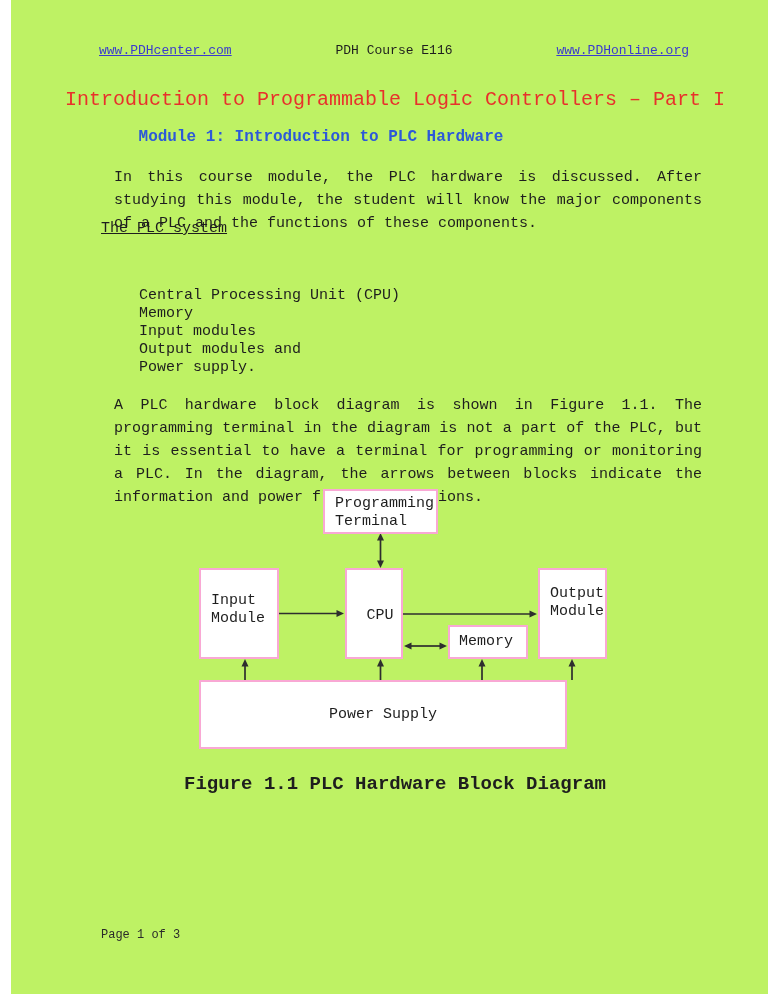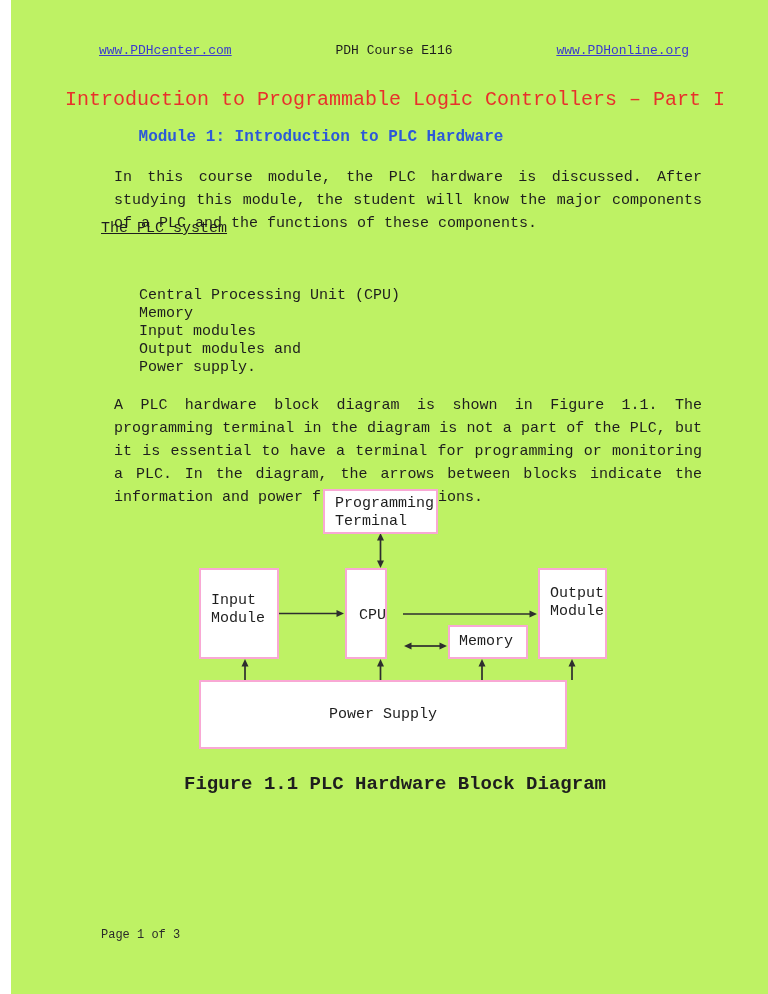--- a/index.html
+++ b/index.html
@@ -46,21 +46,21 @@
   .p2 { top:394px; }
   .diagram {
     position:absolute; left:0; top:489px; width:768px; height:270px;
   }
   .block {
     position:absolute; border:2px solid #f9a8d4; background:#ffffff;
     font-size:15px; line-height:18px; color:#1e1e1e;
   }
   .blk-prog   { left:312px; top:0;     width:115px; height:45px; padding:4px 0 0 10px; }
   .blk-input  { left:188px; top:79px;  width:80px;  height:91px; padding:22px 0 0 10px; }
-  .blk-cpu    { left:334px; top:79px;  width:42px;  height:91px; padding:37px 0 0 12px; }
+  .blk-cpu    { left:334px; top:79px;  width:58px;  height:91px; padding:37px 0 0 12px;text-align:center; }
   .blk-memory { left:437px; top:136px; width:80px;  height:34px; padding:6px 0 0 9px; }
   .blk-output { left:527px; top:79px;  width:69px;  height:91px; padding:15px 0 16px 10px; }
   .blk-power  { left:188px; top:191px; width:368px; height:69px;
                 display:flex; align-items:center; justify-content:center; }
   .arrows-svg { position:absolute; left:0; top:0; width:768px; height:270px; }
   .arrows-svg line { stroke:#2e2e2e; stroke-width:1.7; }
   .arrows-svg polygon { fill:#2e2e2e; }
   .figure-caption {
     position:absolute; left:0; top:773px; width:768px;
     text-align:center; font-size:19px; font-weight:bold;

